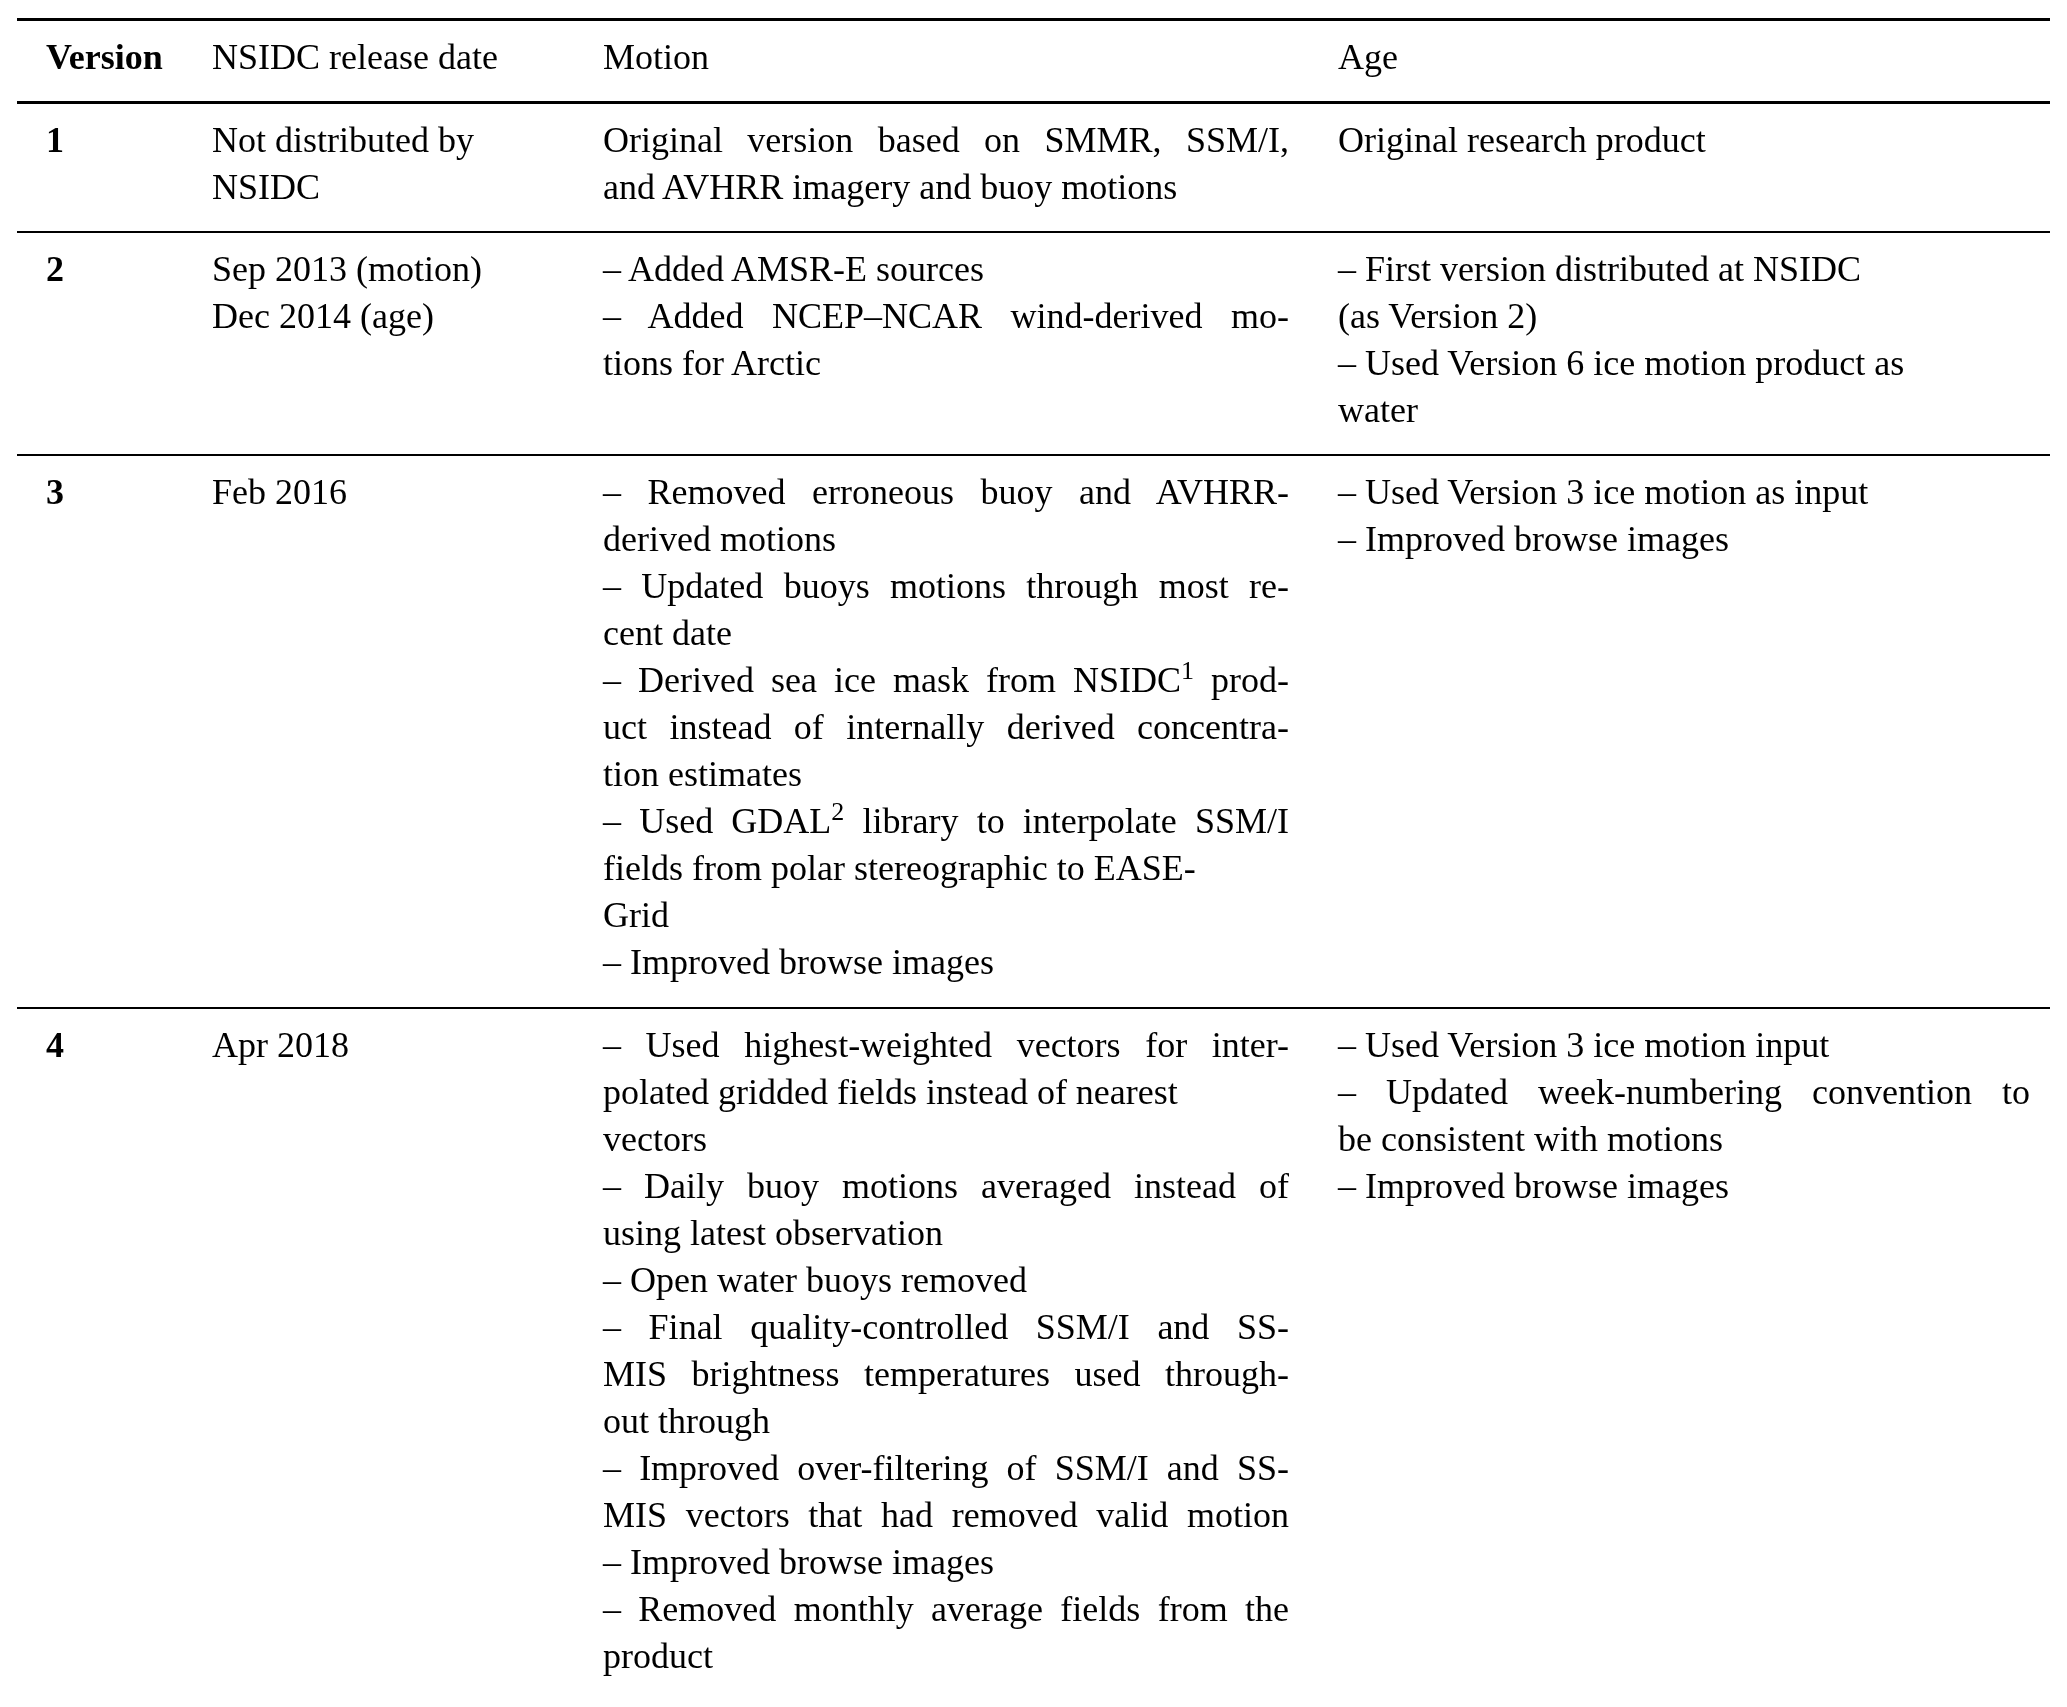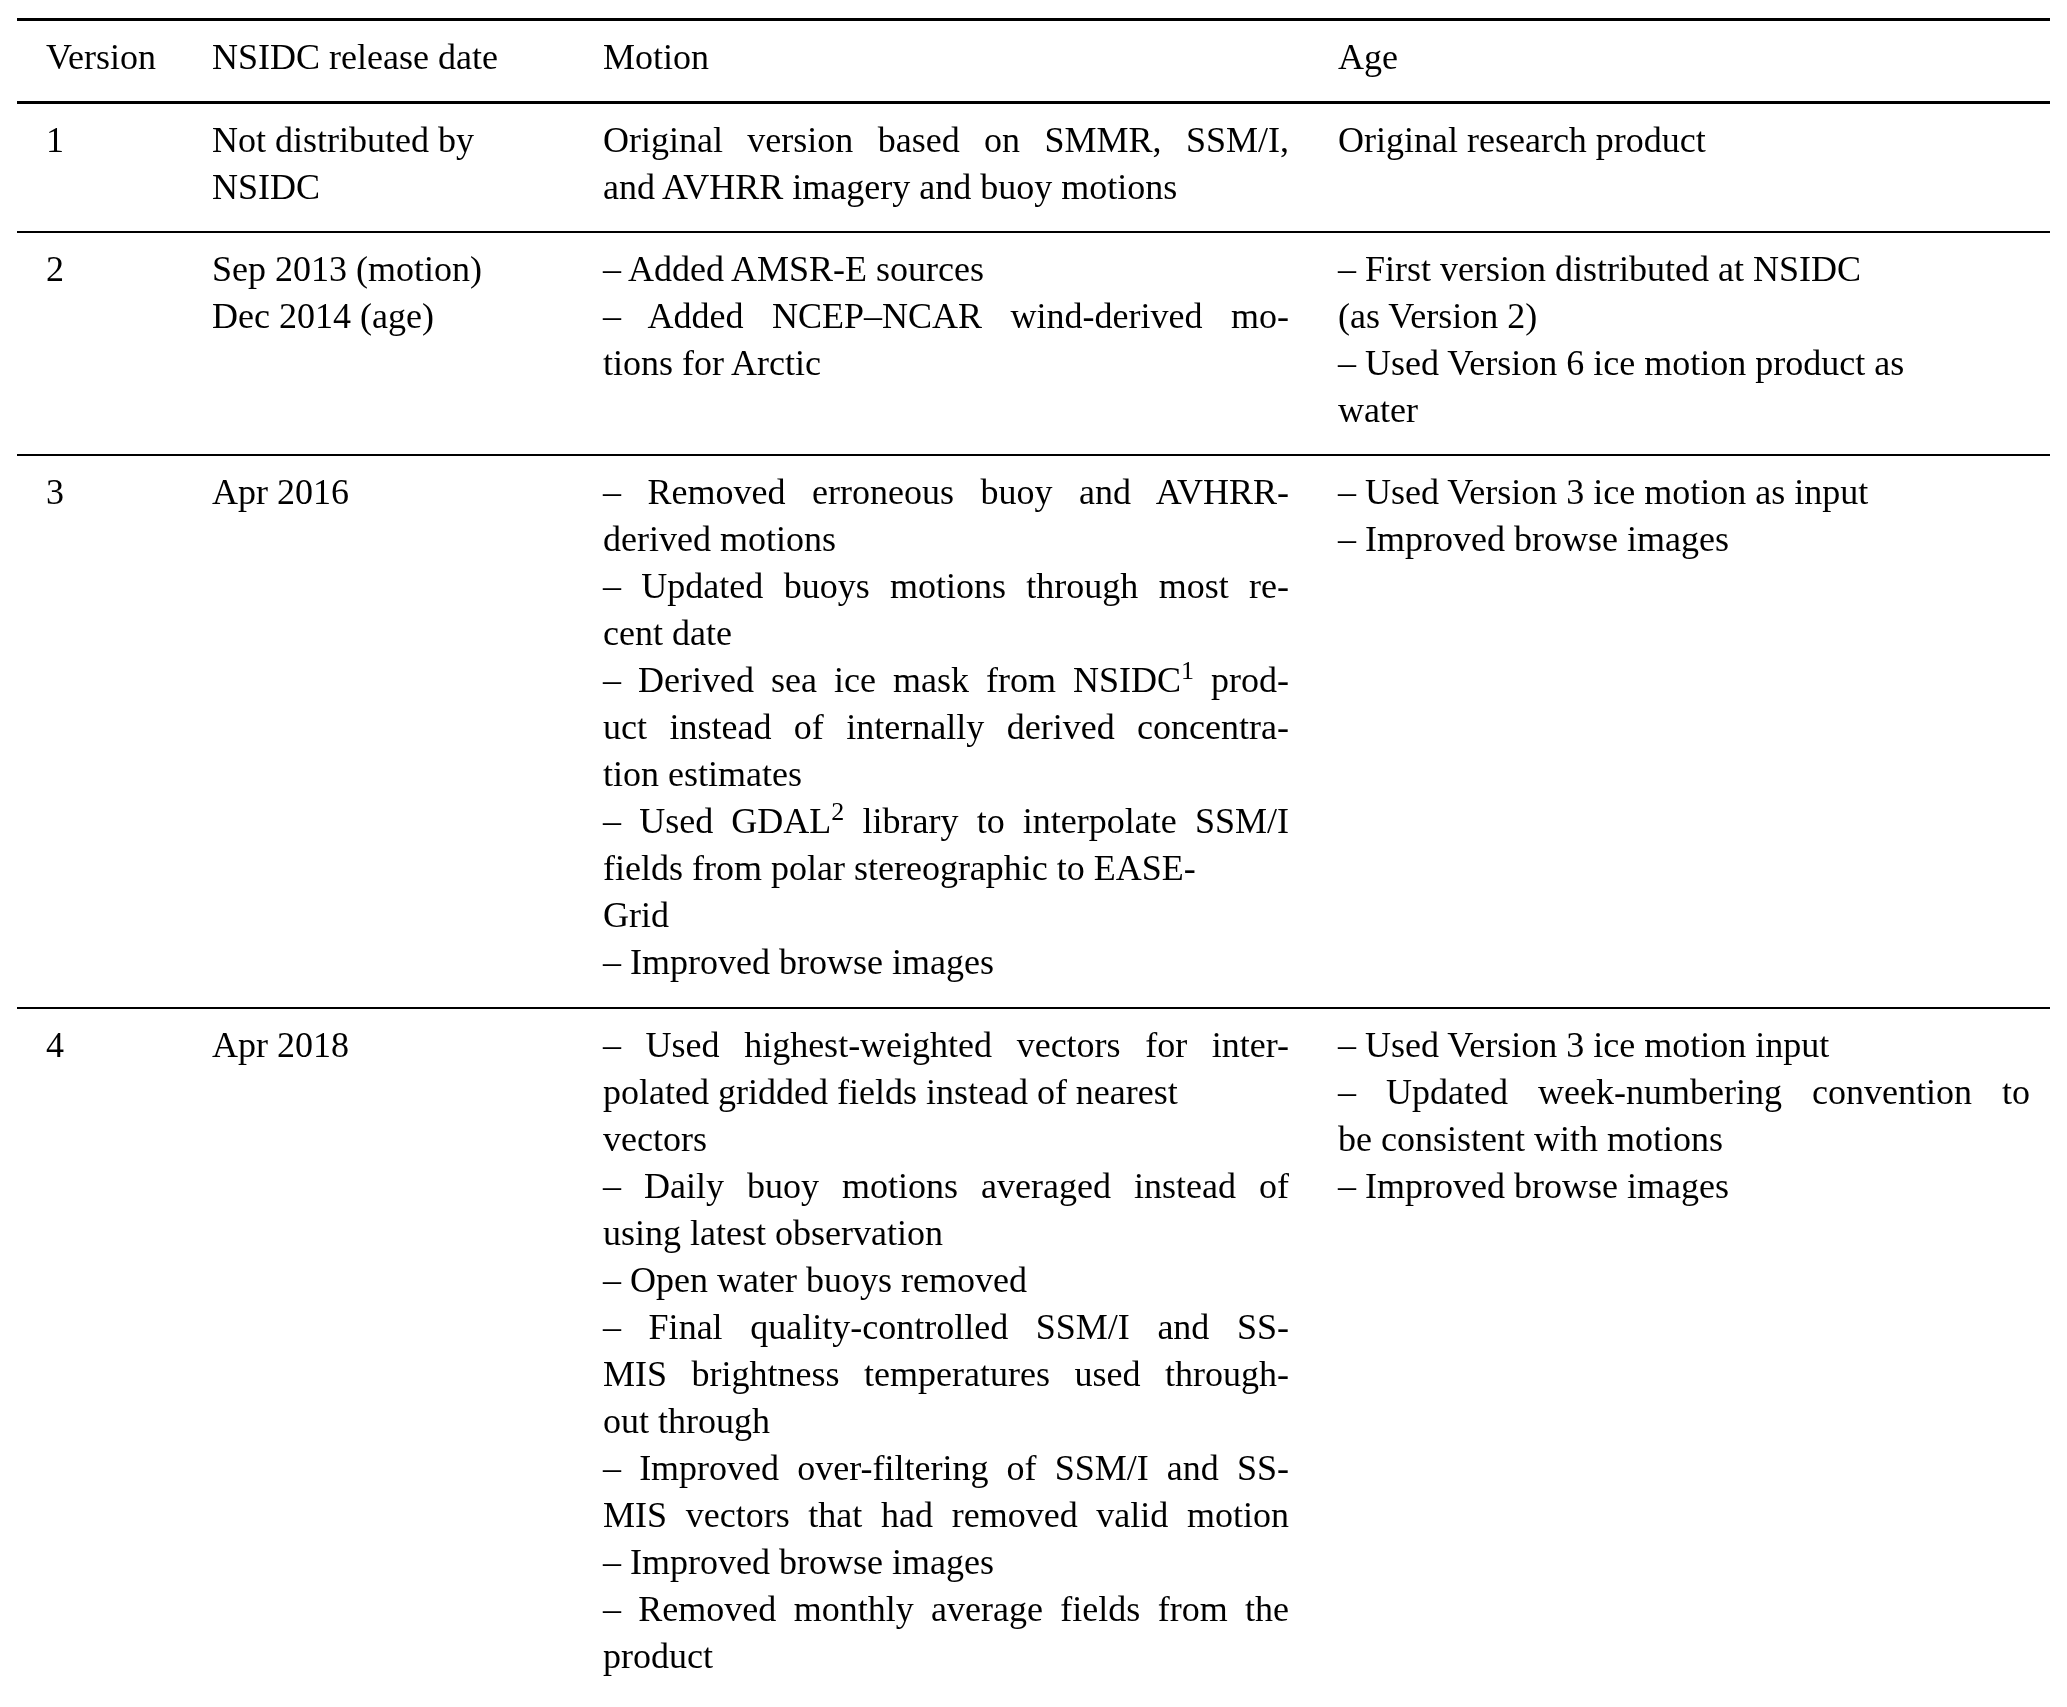--- a/index.html
+++ b/index.html
@@ -28,21 +28,21 @@
   }
   thead tr { border-bottom: 3px solid #000; }
   tbody tr { border-bottom: 2px solid #000; }
   tbody tr:last-child { border-bottom: 0; }
   th, td {
     vertical-align: top;
     text-align: left;
     font-weight: normal;
     padding: 13px 0 20px 0;
   }
-  th.c1, td.c1 { padding-left: 29px; }
+  th.c1, td.c1 { padding-left: 29px; font-weight: bold; }
   td.c3 { padding-right: 49px; }
   td.c4 { padding-right: 20px; margin-top: 32px; }
   .line, .hline { line-height: 47px; }
   .line.j {
     text-align: justify;
     text-align-last: justify;
   }
   sup {
     font-size: 26px;
     line-height: 0;
@@ -105,21 +105,21 @@
             <div class="line">(as Version 2)</div>
             <div class="line">– Used Version 6 ice motion product as</div>
             <div class="line">water</div>
           </td>
         </tr>
         <tr style="height: 553px;">
           <td class="c1">
             <div class="line">3</div>
           </td>
           <td class="c2">
-            <div class="line">Apr 2016</div>
+            <div class="line">Feb 2016</div>
           </td>
           <td class="c3">
             <div class="line j">– Removed erroneous buoy and AVHRR-</div>
             <div class="line">derived motions</div>
             <div class="line j">– Updated buoys motions through most re-</div>
             <div class="line">cent date</div>
             <div class="line j">– Derived sea ice mask from NSIDC<sup>1</sup> prod-</div>
             <div class="line j">uct instead of internally derived concentra-</div>
             <div class="line">tion estimates</div>
             <div class="line j">– Used GDAL<sup>2</sup> library to interpolate SSM/I</div>

